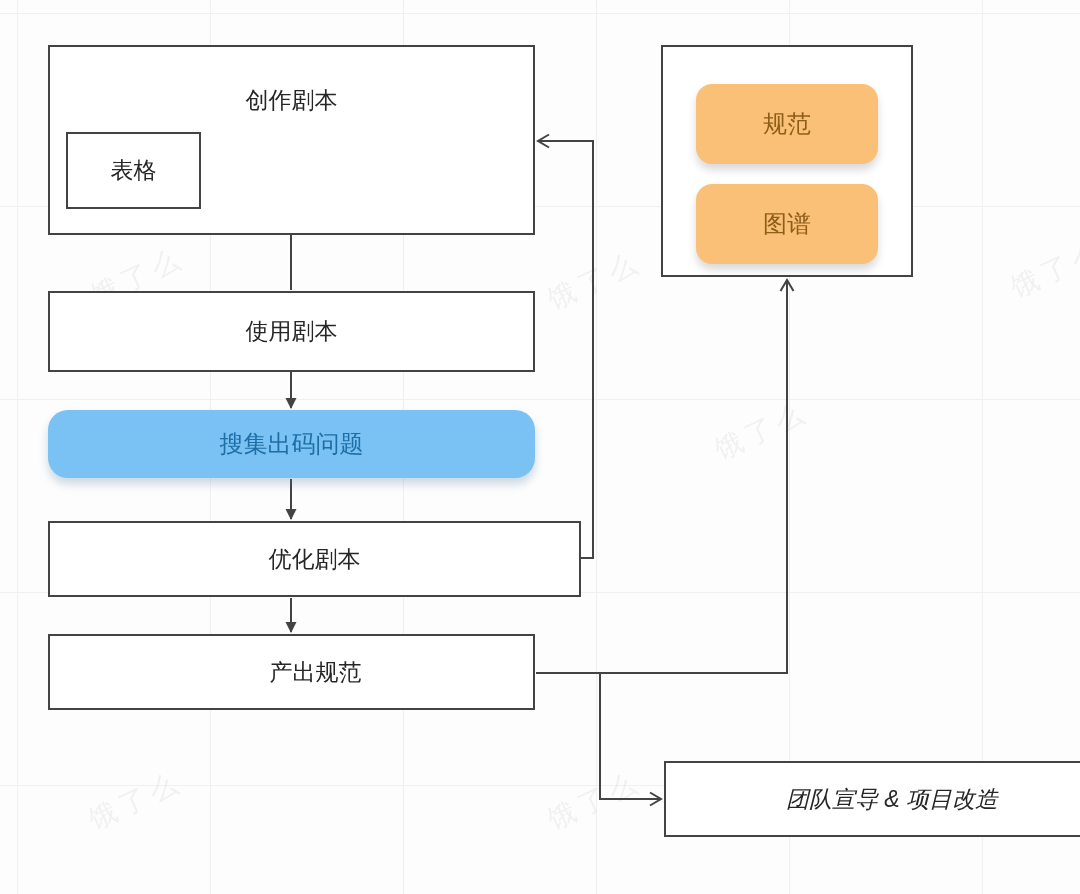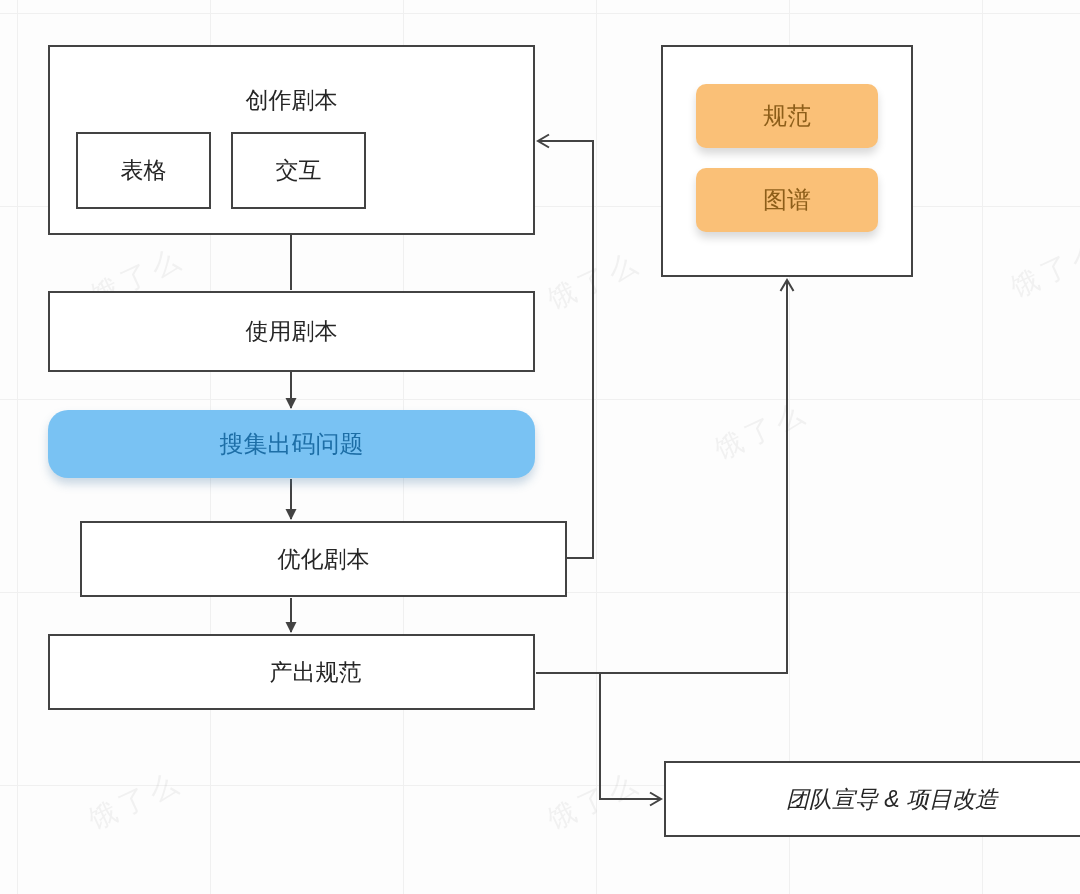--- a/index.html
+++ b/index.html
@@ -42,51 +42,51 @@
   }
   .create-title{
     text-align:center;
     margin-top:38px;
     font-size:23px;
     color:#262626;
   }
   .create-row{
     display:flex;
     margin-top:16px;
-    padding:0 18px 0 26px;
+    padding:0 18px 0 16px;
     gap:20px;
   }
   .subnode{
     box-sizing:border-box;
     border:2px solid #434343;
     background:#ffffff;
     width:135px;height:77px;
     display:flex;align-items:center;justify-content:center;
     font-size:23px;color:#262626;
   }
   .node-use{left:48px;top:291px;width:487px;height:81px;}
   .node-collect{
     left:48px;top:410px;width:487px;height:68px;
     border:none;border-radius:20px;
     background:#79C2F3;
     color:#1D6EA6;
     font-size:24px;
     box-shadow:0 6px 10px rgba(70,120,160,0.28);
   }
-  .node-optimize{left:48px;top:521px;width:487px;height:76px;margin-left:32px;}
+  .node-optimize{left:48px;top:521px;width:533px;height:76px;}
   .node-output{left:48px;top:634px;width:487px;height:76px;padding-left:48px;}
   .node-artifacts{
     left:661px;top:45px;width:252px;height:232px;
     flex-direction:column;justify-content:flex-start;align-items:center;
     padding-top:37px;gap:20px;
   }
   .pill{
     box-sizing:border-box;
-    width:182px;height:64px;
-    border-radius:10px;
+    width:182px;height:80px;
+    border-radius:16px;
     background:#FAC077;
     color:#8D5E19;
     font-size:24px;
     display:flex;align-items:center;justify-content:center;
     box-shadow:0 6px 9px rgba(0,0,0,0.15);
     flex:none;
   }
   .node-team{left:664px;top:761px;width:456px;height:76px;font-style:italic;}
 </style>
 </head>
@@ -119,21 +119,20 @@
       <path d="M536 558 L593 558 L593 141 L538 141" marker-end="url(#m-chev)"></path>
       <path d="M536 673 L787 673 L787 280" marker-end="url(#m-chev)"></path>
       <path d="M600 673 L600 799 L661 799" marker-end="url(#m-chev)"></path>
     </g>
   </svg>
 
   <div class="node node-create">
     <div class="create-title">创作剧本</div>
     <div class="create-row">
       <div class="subnode">表格</div>
-      <div class="subnode">交互</div>
     </div>
   </div>
 
   <div class="node node-use">使用剧本</div>
 
   <div class="node node-collect">搜集出码问题</div>
 
   <div class="node node-optimize">优化剧本</div>
 
   <div class="node node-output">产出规范</div>

